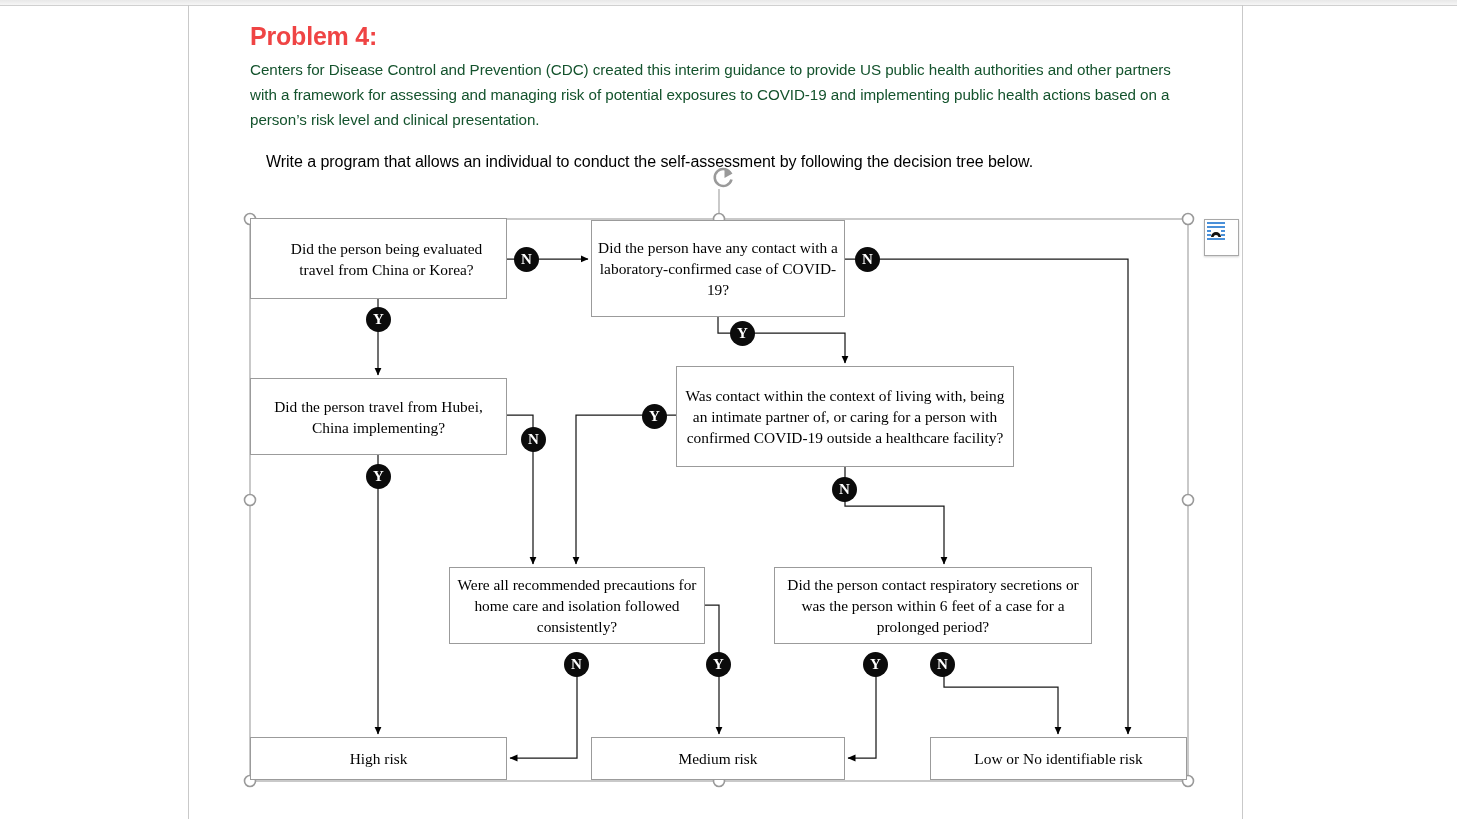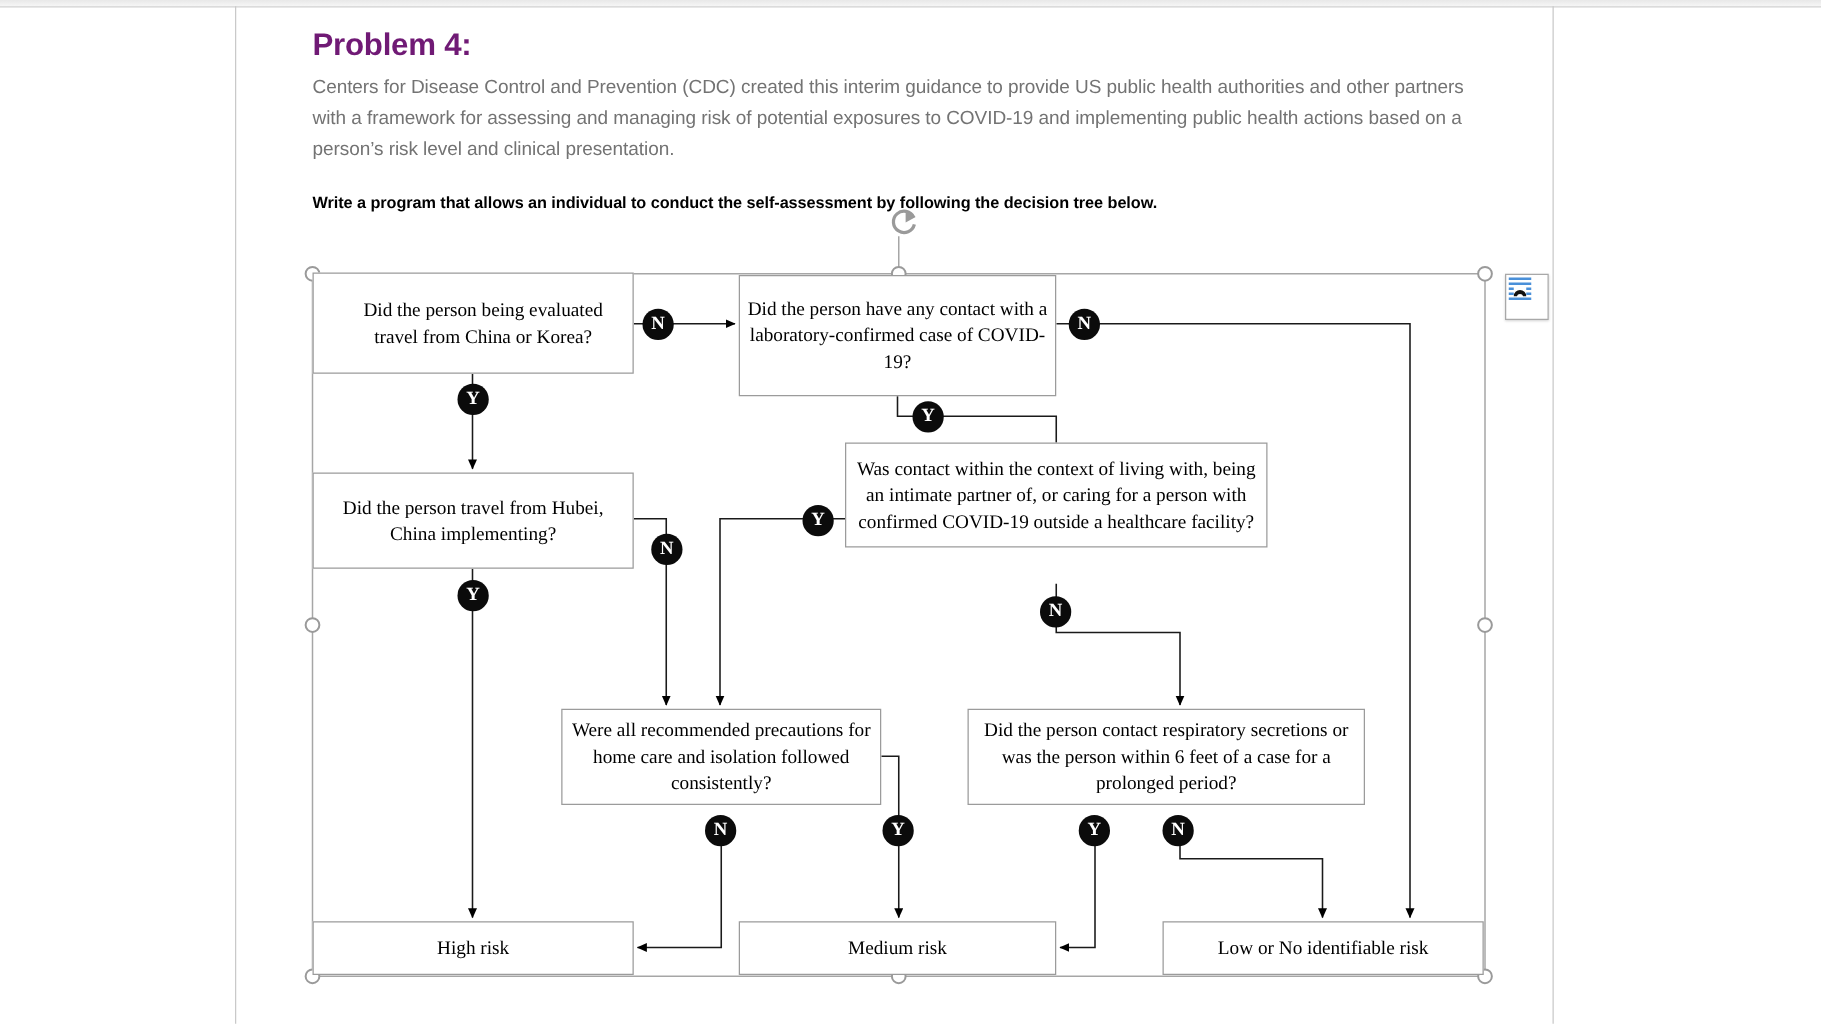--- a/index.html
+++ b/index.html
@@ -18,30 +18,30 @@
   }
   .margin-guide{
     position:absolute;top:5px;width:1px;height:814px;background:#c9c9c9;
   }
   #margin-left{left:188px;}
   #margin-right{left:1242px;}
 
   
   #text-block{position:absolute;left:250px;top:22px;width:945px;}
   #page-title{
-    font-size:25px;font-weight:bold;color:#701a75;
+    font-size:25px;font-weight:bold;color:#ef4444;
     letter-spacing:-0.2px;margin:0 0 6px 0;line-height:1.15;
   }
   .para{
-    font-size:15.2px;color:#737373;line-height:25px;margin:0;
+    font-size:15.2px;color:#14532d;line-height:25px;margin:0;
     letter-spacing:-0.05px;
   }
   #instruction{
-    font-size:13px;font-weight:bold;color:#000;line-height:26px;
-    margin:17px 0 0 0;letter-spacing:-0.05px;
+    font-size:16px;font-weight:normal;color:#000;line-height:26px;
+    margin:17px 0 0 16px;letter-spacing:-0.05px;
   }
 
   
   #diagram{
     position:absolute;left:0;top:0;width:1457px;height:819px;
     pointer-events:none;
   }
   #diagram svg{position:absolute;left:0;top:0;}
 
   
@@ -180,21 +180,21 @@
 
   <div class="fbox" style="left:250px;top:218px;width:257px;height:81px;padding-left:16px;">
     <span>Did the person being evaluated travel from China or Korea?</span>
   </div>
   <div class="fbox" style="left:591px;top:220px;width:254px;height:97px;">
     <span>Did the person have any contact with a laboratory-confirmed case of COVID-19?</span>
   </div>
   <div class="fbox" style="left:250px;top:378px;width:257px;height:77px;">
     <span>Did the person travel from Hubei, China implementing?</span>
   </div>
-  <div class="fbox" style="left:676px;top:354px;width:338px;height:84px;">
+  <div class="fbox" style="left:676px;top:366px;width:338px;height:101px;">
     <span>Was contact within the context of living with, being an intimate partner of, or caring for a person with confirmed COVID-19 outside a healthcare facility?</span>
   </div>
   <div class="fbox" style="left:449px;top:567px;width:256px;height:77px;">
     <span>Were all recommended precautions for home care and isolation followed consistently?</span>
   </div>
   <div class="fbox" style="left:774px;top:567px;width:318px;height:77px;">
     <span>Did the person contact respiratory secretions or was the person within 6 feet of a case for a prolonged period?</span>
   </div>
   <div class="fbox" style="left:250px;top:737px;width:257px;height:43px;">
     <span>High risk</span>

